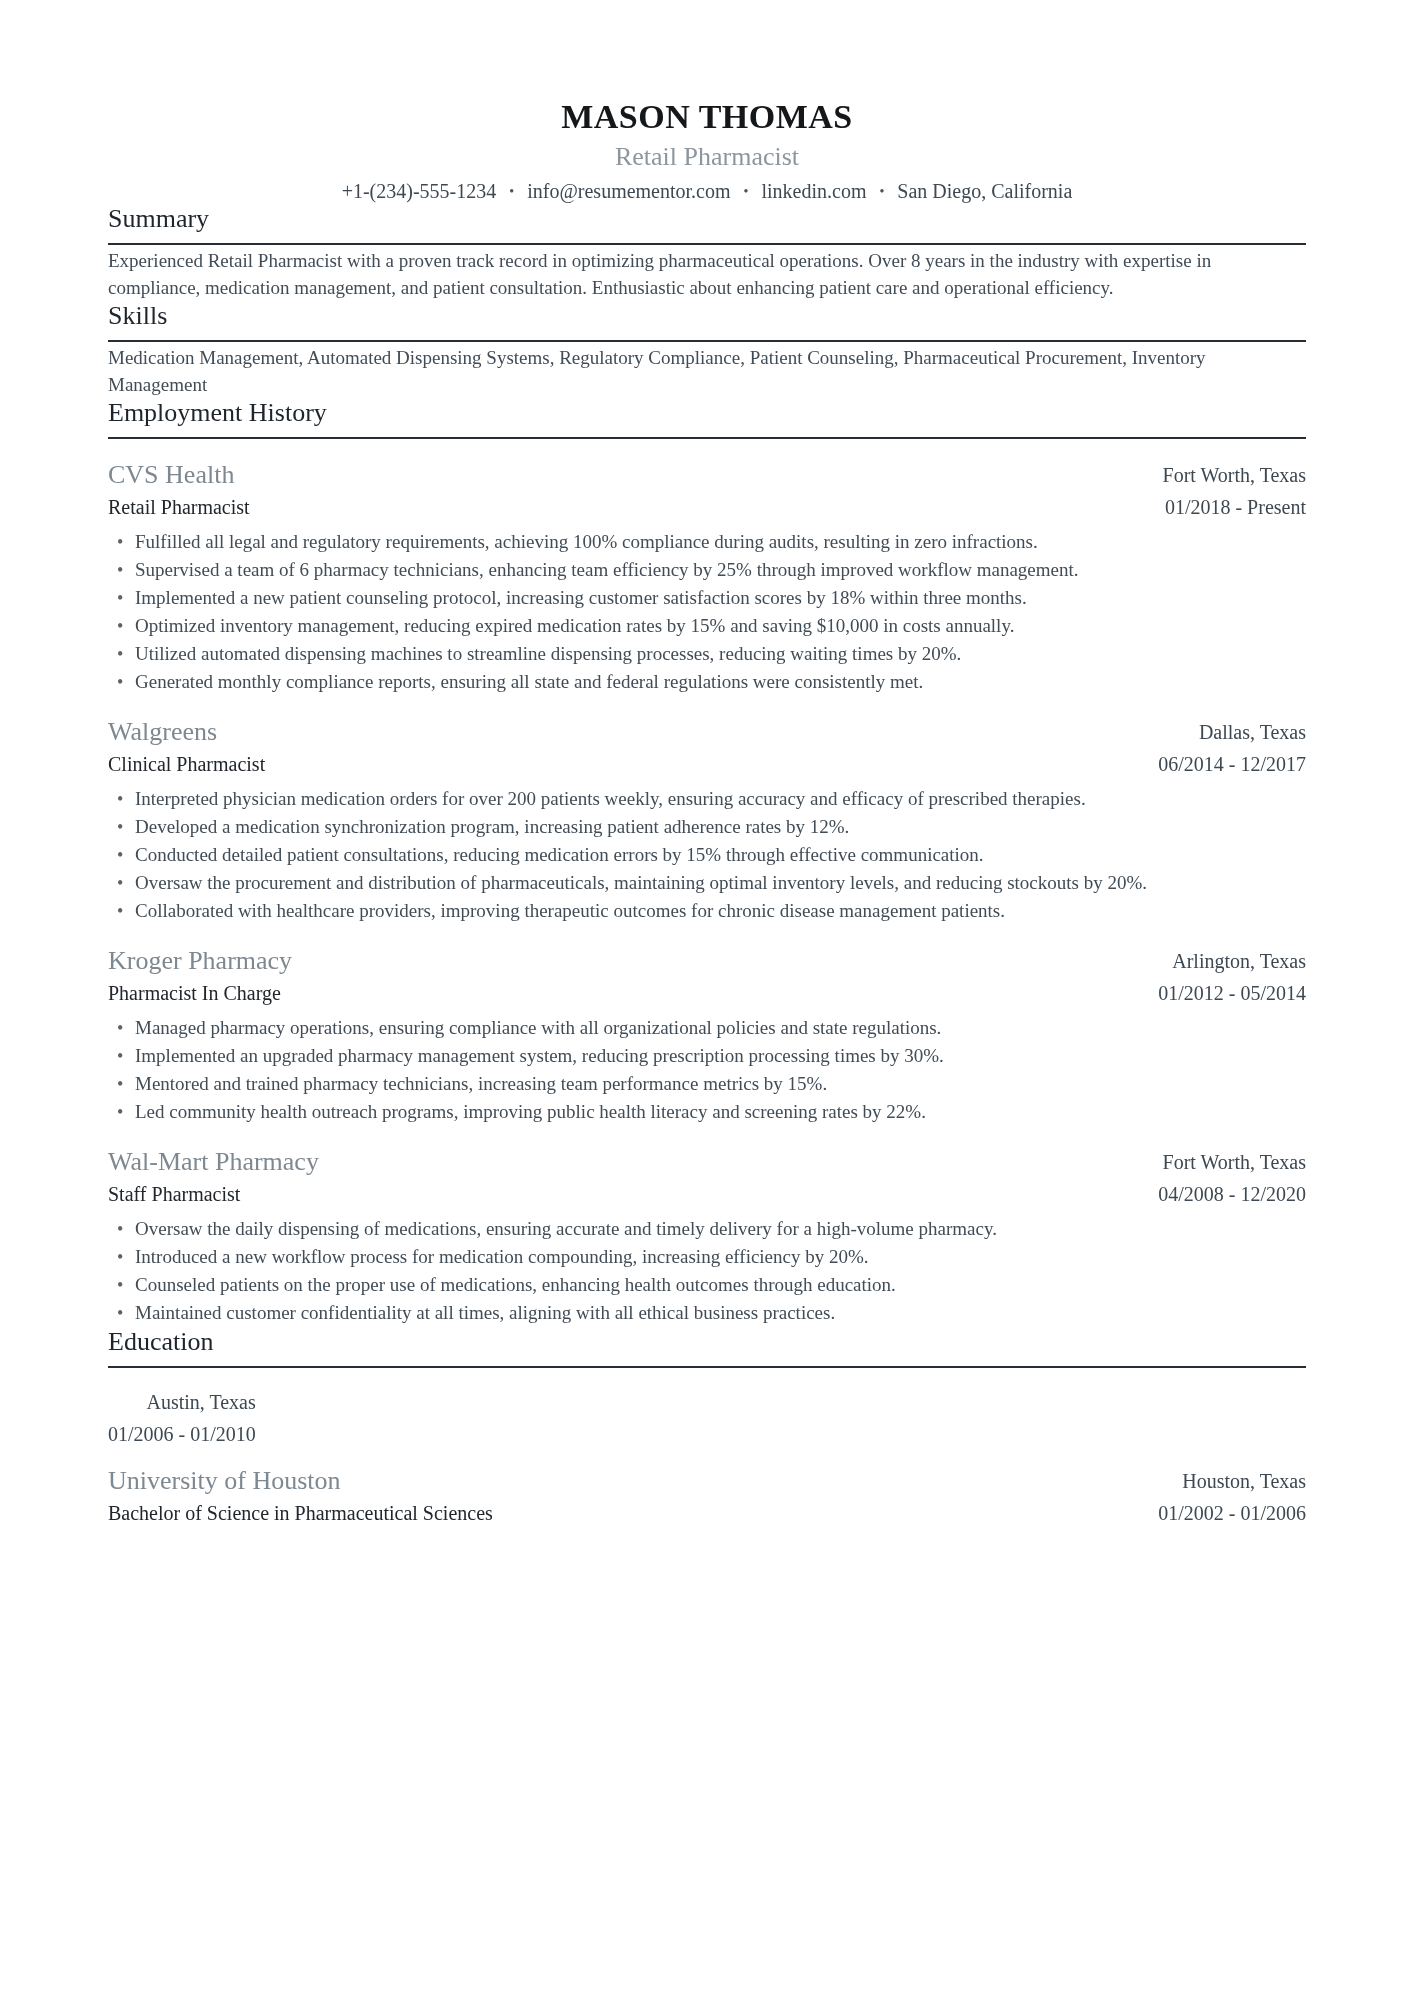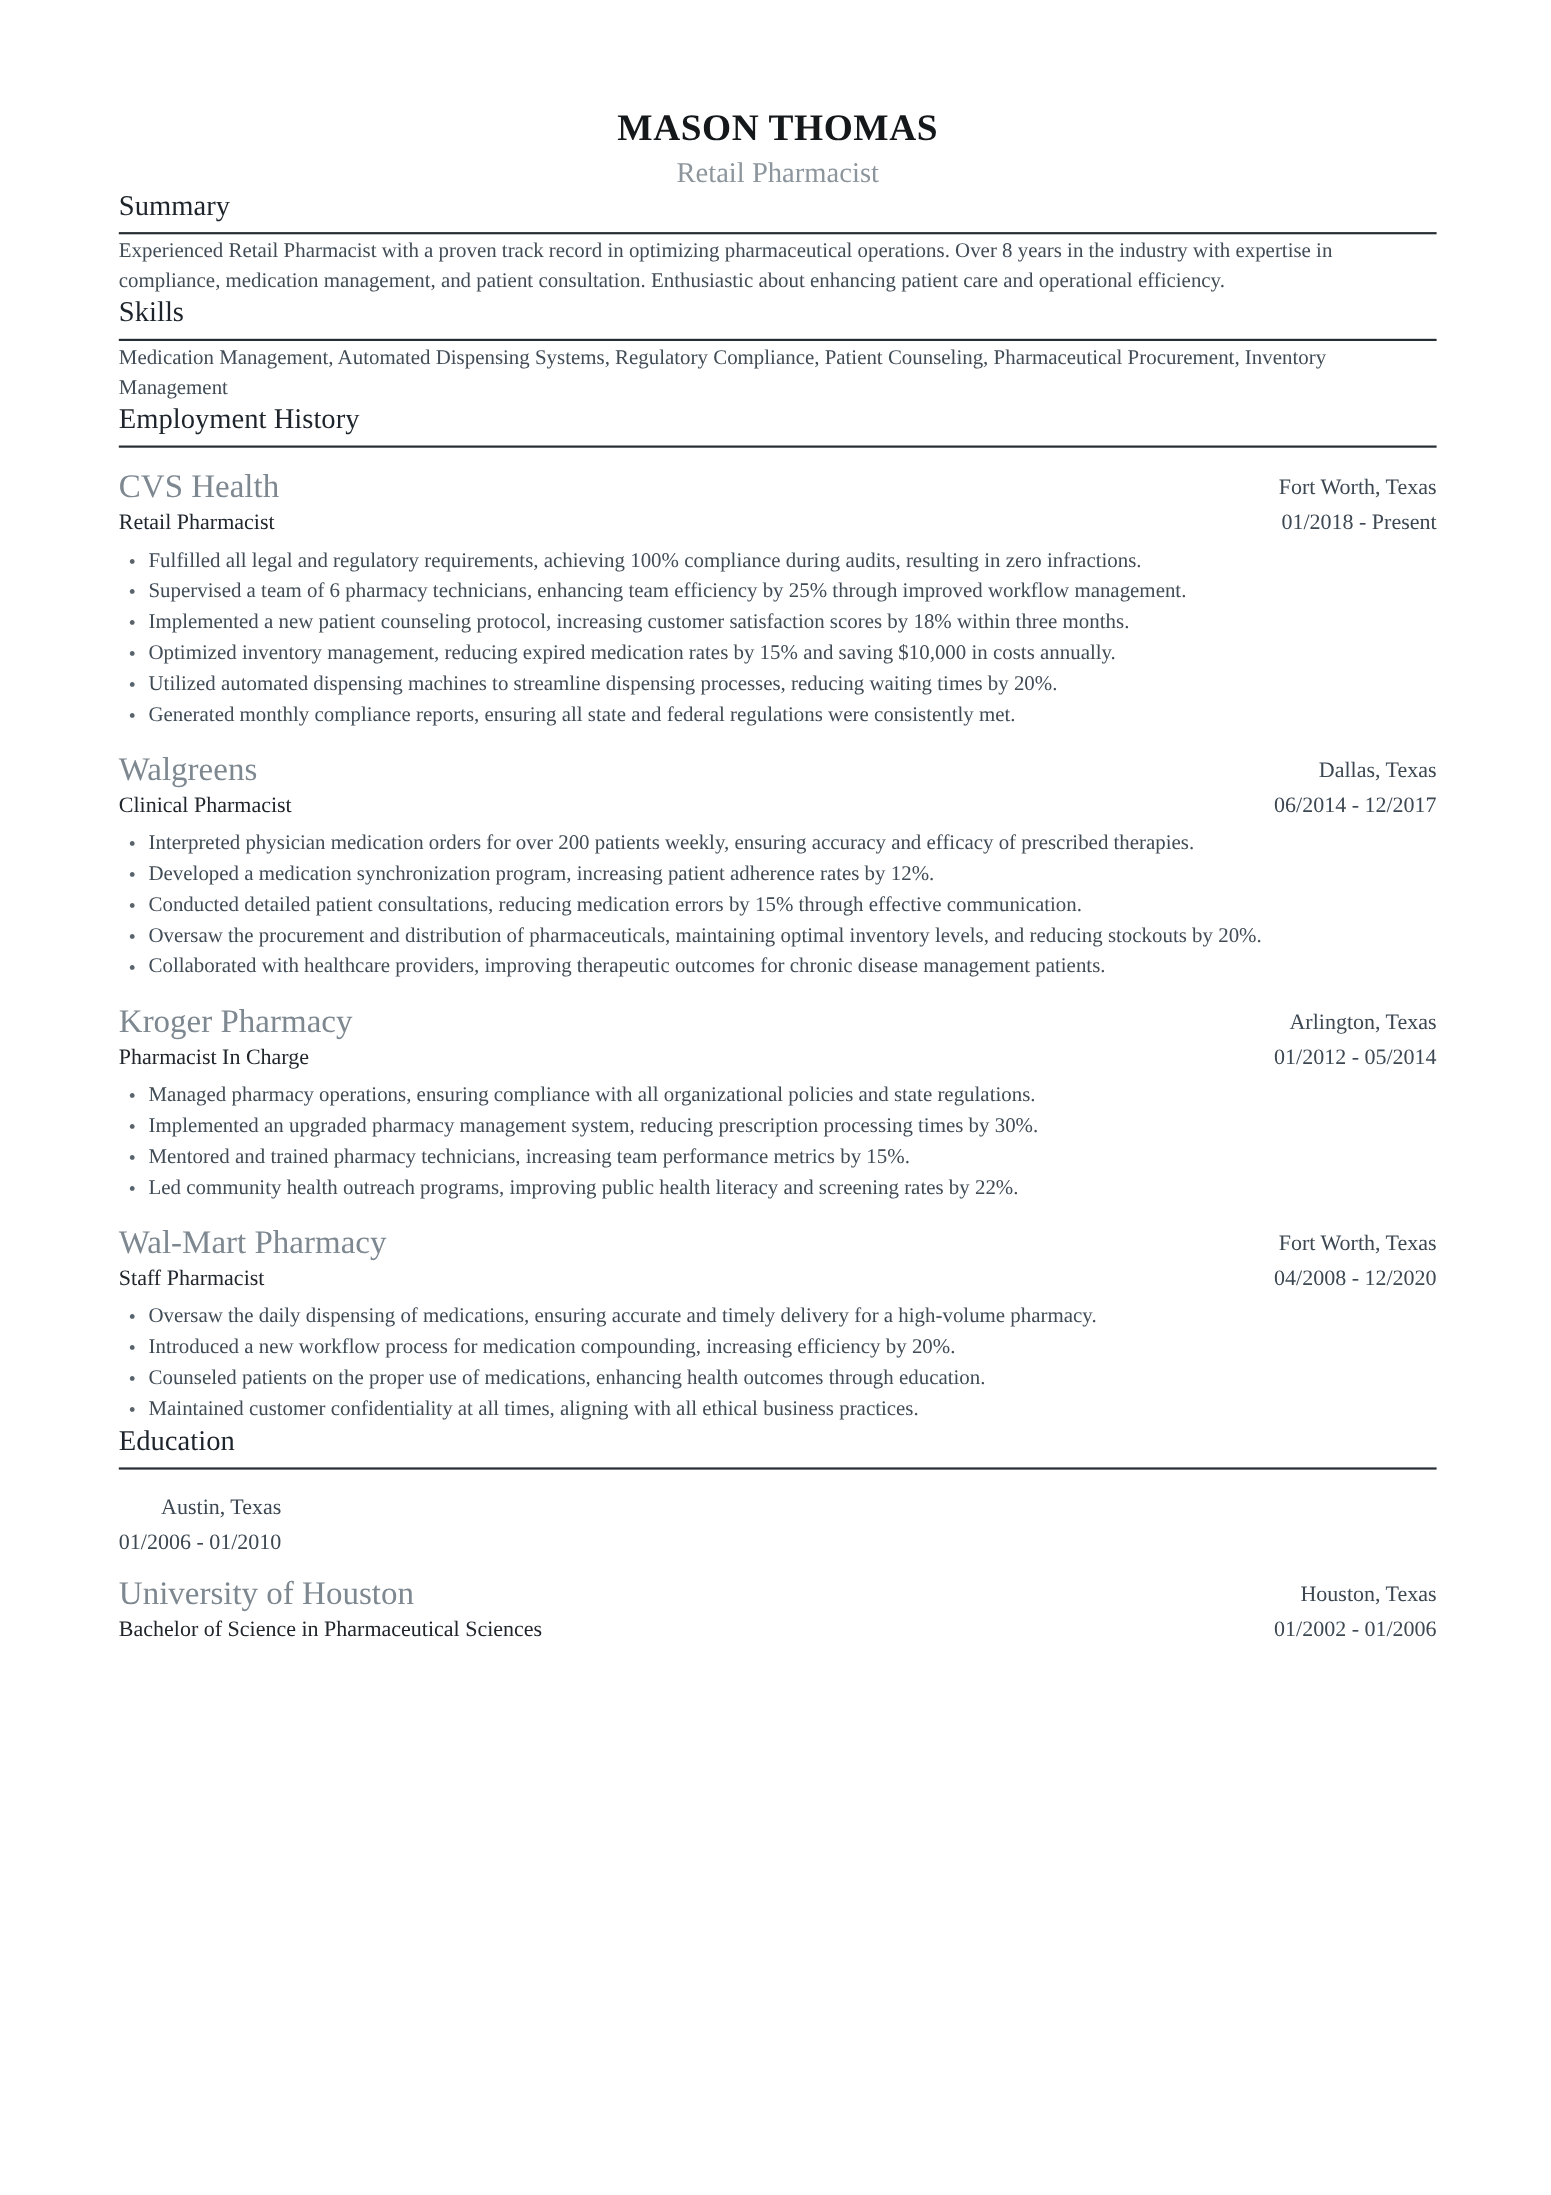--- a/index.html
+++ b/index.html
@@ -38,21 +38,21 @@
   }
   .rule { border:none; border-top:2px solid #262d34; margin:9px 0 0 0; }
   .body-text {
     margin-top:2px;
     font-size:19px; line-height:27px; color:#414c56;
   }
 
   
   .entry { margin-top:20px; }
   .entry-head { display:flex; justify-content:space-between; }
-  .company { font-size:30px; line-height:32px; color:#7e8890; }
+  .company { font-size:26px; line-height:32px; color:#7e8890; }
   .role    { font-size:20px; line-height:26px; color:#20262c; margin-top:3px; }
   .entry-right { text-align:right; }
   .loc   { font-size:20px; line-height:32px; color:#3d4852; }
   .dates { font-size:20px; line-height:26px; color:#3d4852; margin-top:3px; }
 
   ul.bullets { margin:8px 0 0 0; padding:0; list-style:none; }
   ul.bullets li {
     position:relative; padding-left:27px;
     font-size:19px; line-height:28px; color:#414c56;
   }
@@ -78,20 +78,23 @@
   .logo-light { color:#99a2a9; }
 </style>
 </head>
 <body>
 
 <div class="page">
   <div class="content">
 
     <div class="name">MASON THOMAS</div>
     <div class="job-title-line">Retail Pharmacist</div>
+    <div class="contact-line">
+      <span>+1-(234)-555-1234</span><span class="dot">•</span><span>info@resumementor.com</span><span class="dot">•</span><span>linkedin.com</span><span class="dot">•</span><span>San Diego, California</span>
+    </div>
 
     <div class="section-head">Summary</div>
     <hr class="rule">
     <div class="body-text">Experienced Retail Pharmacist with a proven track record in optimizing pharmaceutical operations. Over 8 years in the industry with expertise in compliance, medication management, and patient consultation. Enthusiastic about enhancing patient care and operational efficiency.</div>
 
     <div class="section-head">Skills</div>
     <hr class="rule">
     <div class="body-text">Medication Management, Automated Dispensing Systems, Regulatory Compliance, Patient Counseling, Pharmaceutical Procurement, Inventory Management</div>
 
     <div class="section-head">Employment History</div>

